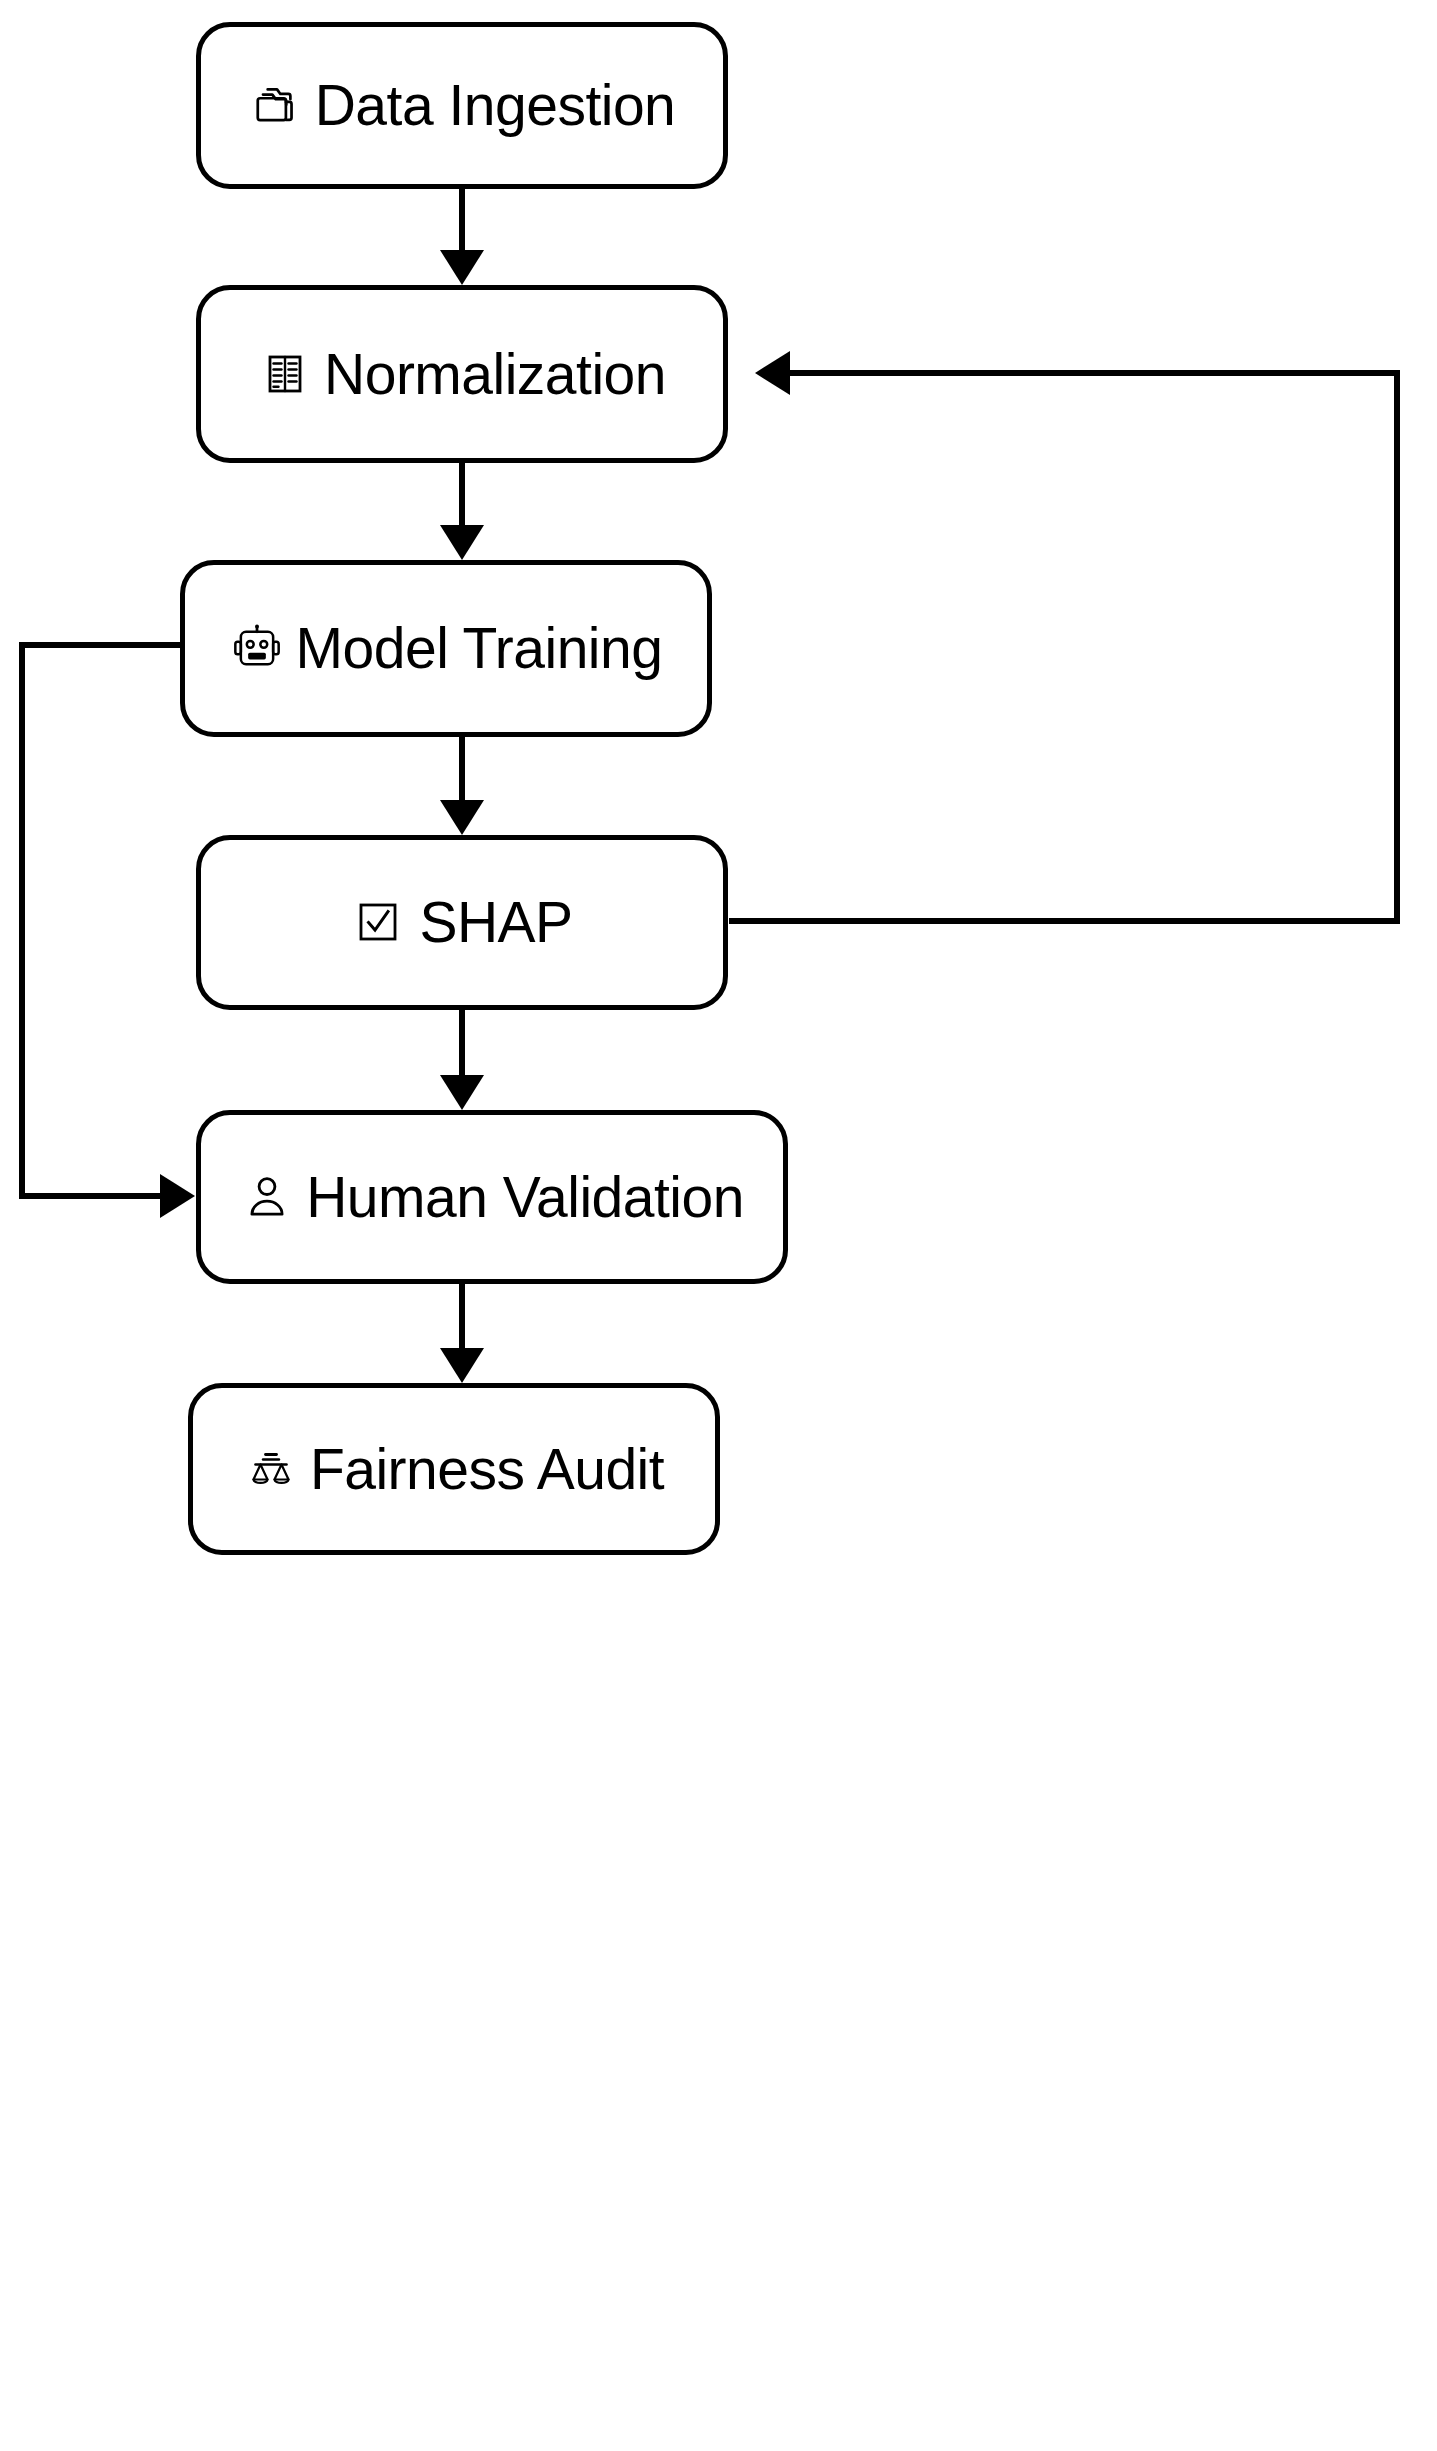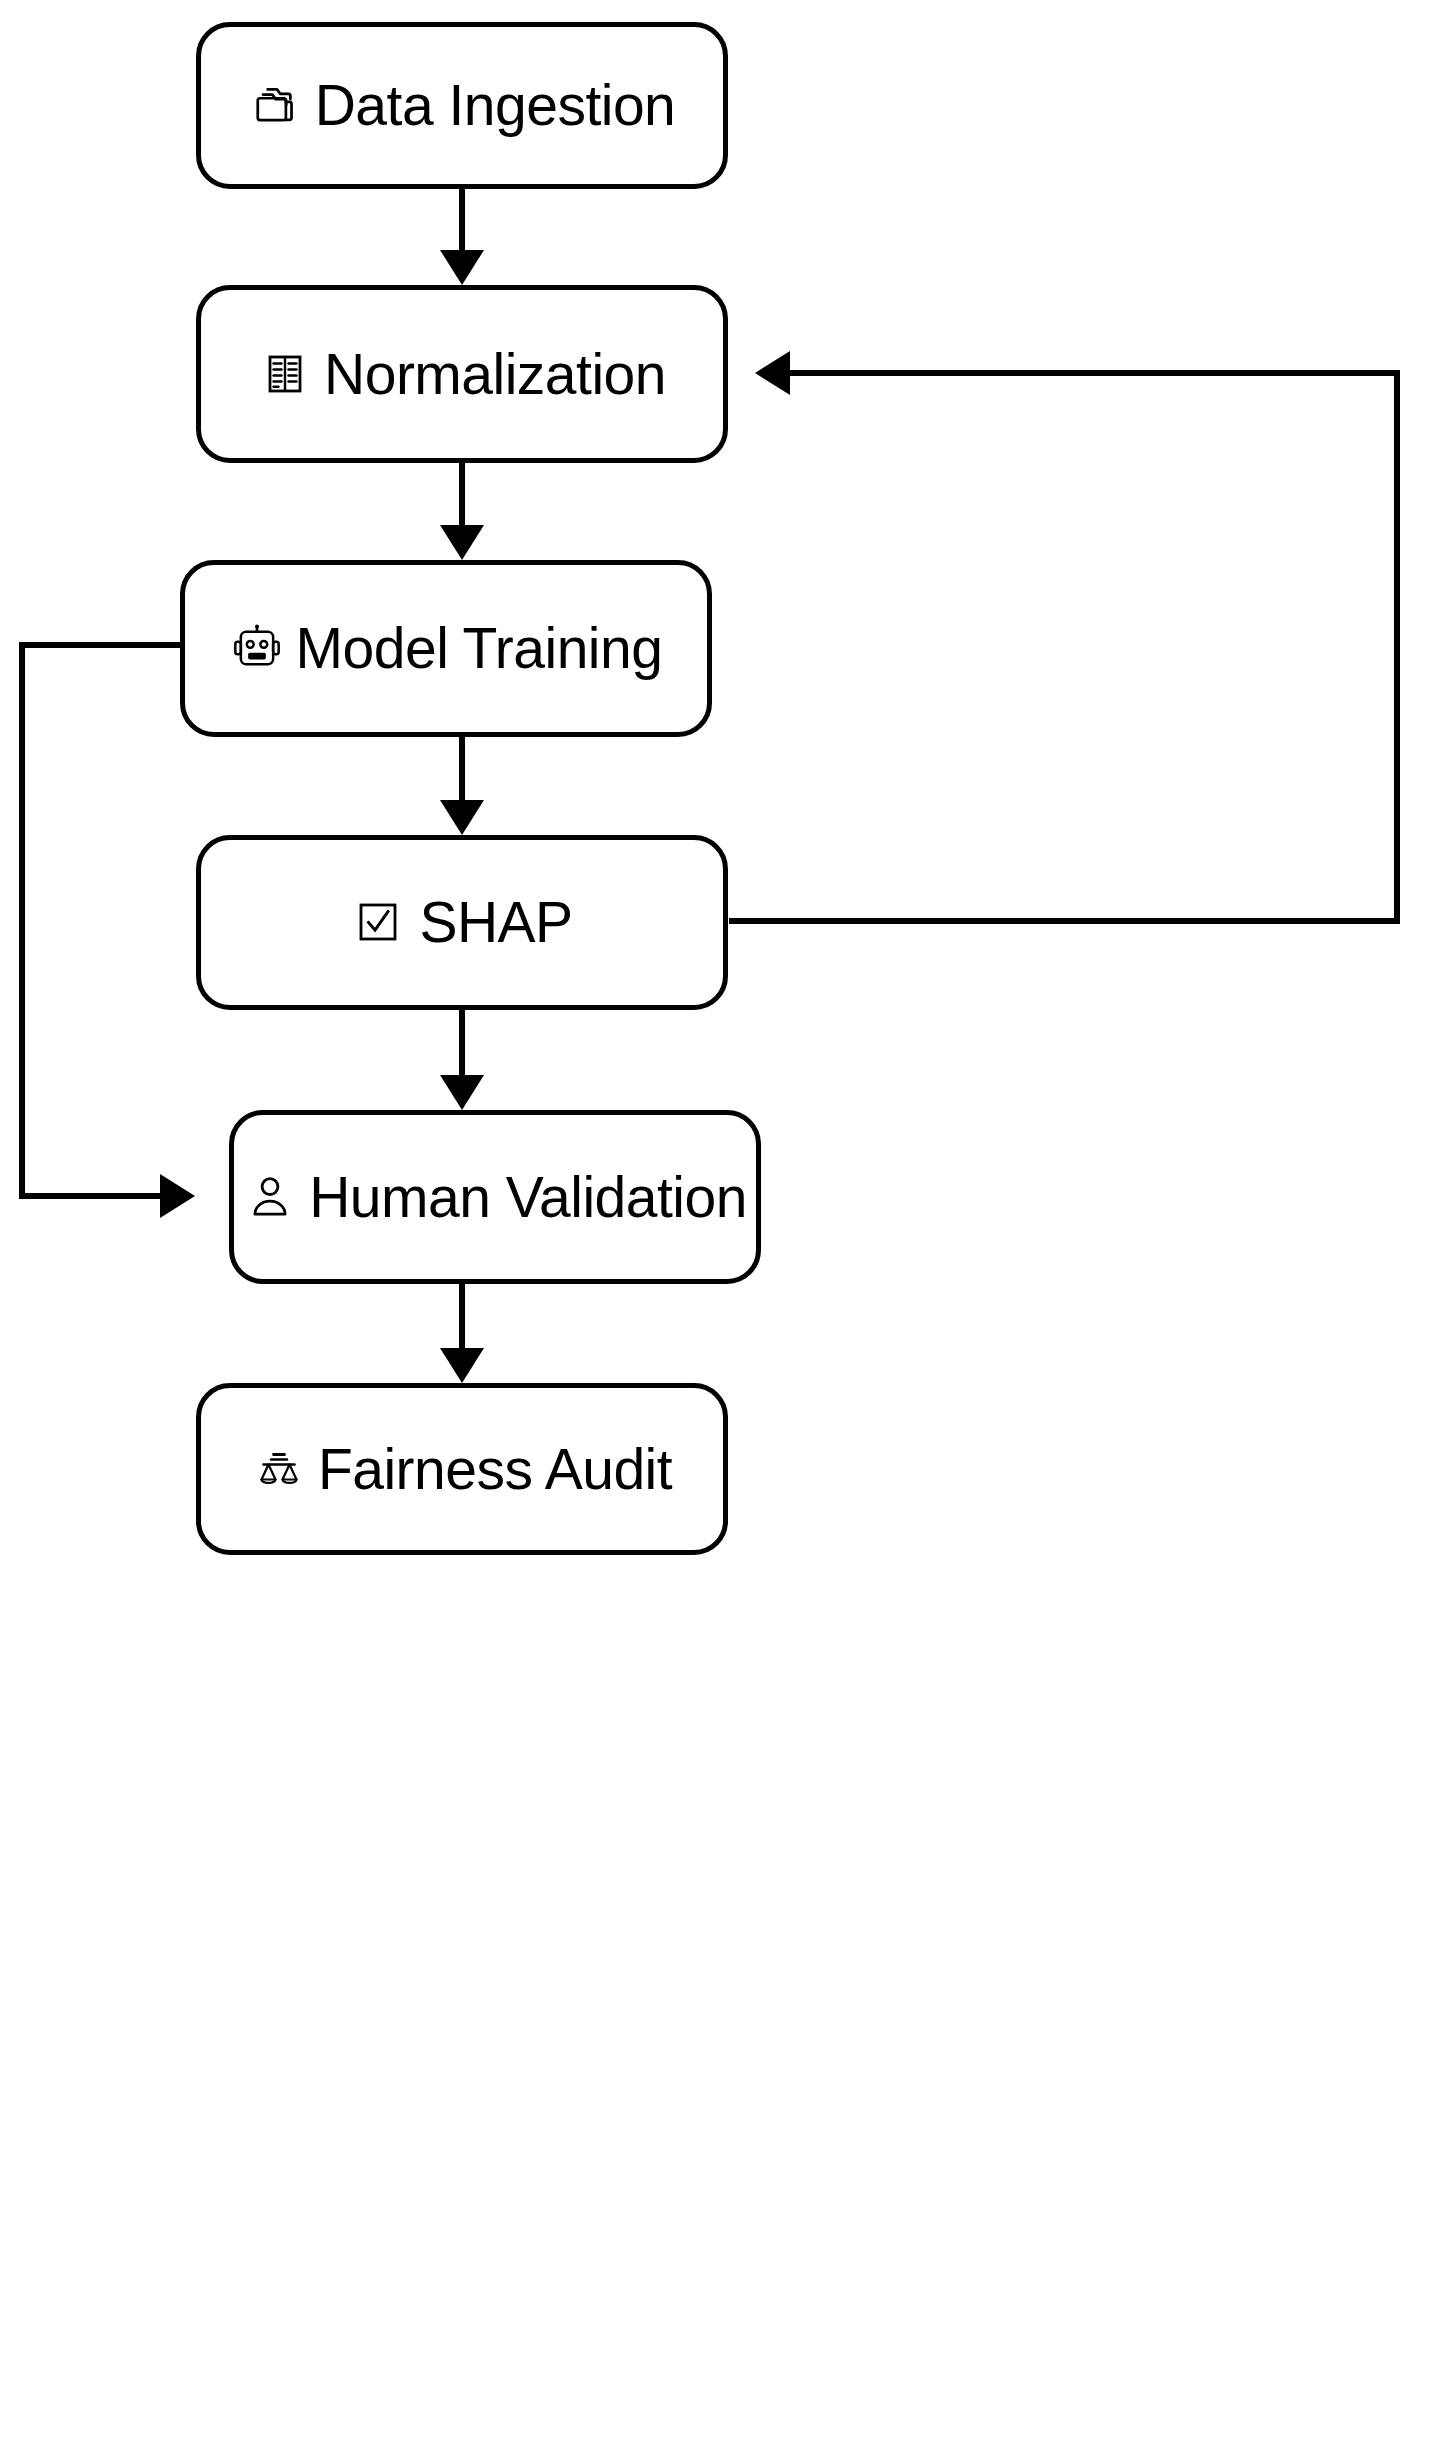--- a/index.html
+++ b/index.html
@@ -184,33 +184,33 @@
           <svg viewBox="0 0 48 48" width="48" height="48" fill="none" stroke="#000000" stroke-width="2.8" stroke-linejoin="miter" stroke-linecap="square">
             <rect x="7" y="7" width="34" height="34"></rect>
             <path d="M14.5 24.5 L21 32 L34 13.5" stroke-width="3"></path>
           </svg>
         </span>
         <span class="node-label">SHAP</span>
       </div>
     </div>
   </div>
 
-  <div class="node" style="left:196px; top:1110px; width:532px; height:174px;margin-left:33px;">
+  <div class="node" style="left:196px; top:1110px; width:592px; height:174px;">
     <div class="node-inner">
       <span class="node-icon">
         <svg viewBox="0 0 48 48" width="50" height="50" fill="none" stroke="#000000" stroke-width="2.7" stroke-linejoin="round" stroke-linecap="round">
           <circle cx="24" cy="14" r="7.6"></circle>
           <path d="M9.5 40.5 a14.5 12.5 0 0 1 29 0 Z"></path>
         </svg>
       </span>
       <span class="node-label">Human Validation</span>
     </div>
   </div>
 
-  <div class="node" style="left:196px; top:1383px; width:532px; height:172px;">
+  <div class="node" style="left:188px; top:1383px; width:532px; height:172px;">
     <div class="node-inner">
       <span class="node-icon">
         <svg viewBox="0 0 48 48" width="48" height="48" fill="none" stroke="#000000" stroke-width="2.2" stroke-linejoin="round" stroke-linecap="round">
           <line x1="18.5" y1="9.5" x2="29.5" y2="9.5" stroke-width="2.8"></line>
           <line x1="16" y1="14.5" x2="32" y2="14.5" stroke-width="2.4"></line>
           <line x1="8.5" y1="19.5" x2="39.5" y2="19.5" stroke-width="2.6"></line>
           <path d="M13.5 19.5 L6.5 34.5 L20.5 34.5 Z"></path>
           <path d="M6.5 34.5 a7 3.4 0 0 0 14 0"></path>
           <path d="M34.5 19.5 L27.5 34.5 L41.5 34.5 Z"></path>
           <path d="M27.5 34.5 a7 3.4 0 0 0 14 0"></path>

